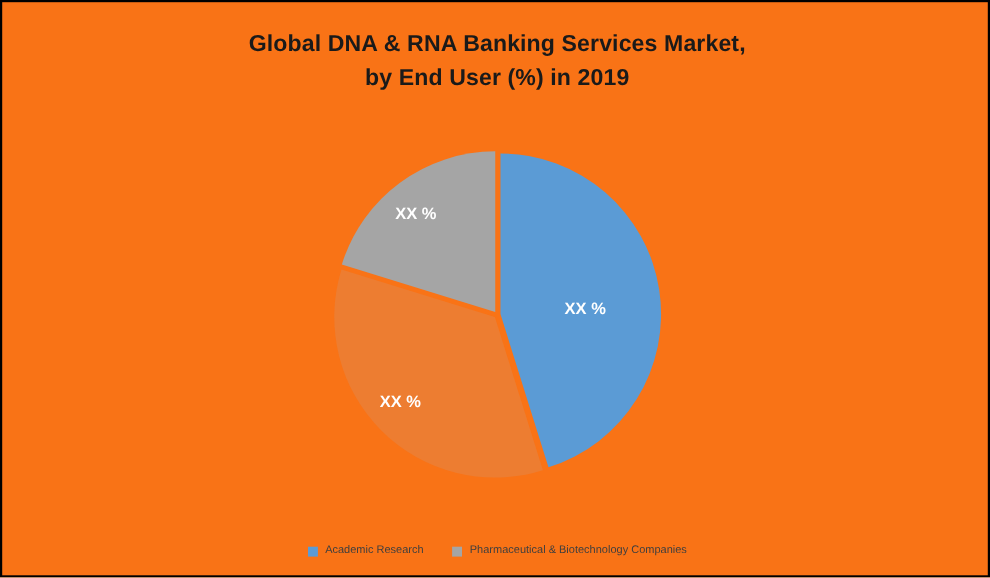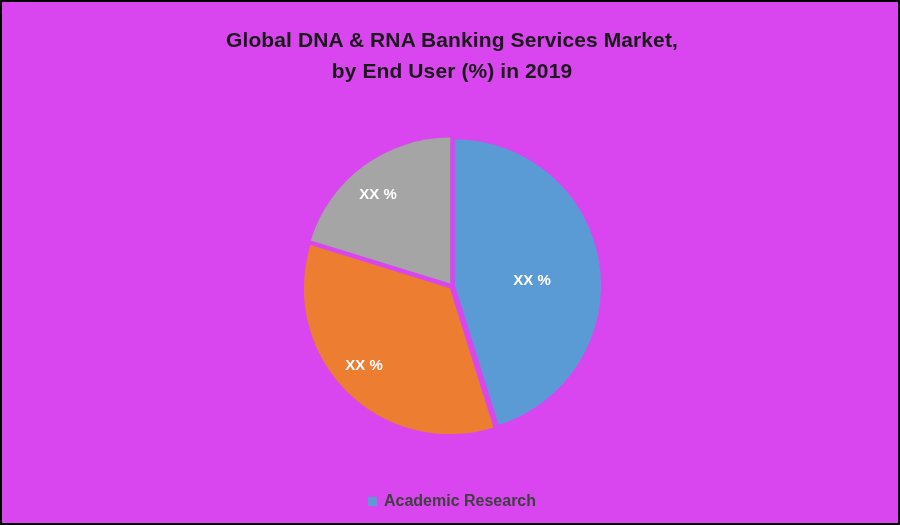--- a/index.html
+++ b/index.html
@@ -9,21 +9,21 @@
   }
   body {
     font-family: "Liberation Sans", sans-serif;
   }
   #chart-frame {
     position: relative;
     width: 900px;
     height: 525px;
     box-sizing: border-box;
     border: 2px solid #000000;
-    background: #d946ef;
+    background: #f97316;
     overflow: hidden;
   }
   #chart-title {
     position: absolute;
     left: 0;
     top: 22px;
     width: 900px;
     text-align: center;
     font-size: 21px;
     font-weight: bold;
@@ -68,22 +68,22 @@
     align-items: center;
     gap: 7px;
   }
   .legend-swatch {
     width: 9px;
     height: 9px;
     display: block;
     flex: 0 0 auto;
   }
   .legend-label {
-    font-size: 16px;
-    font-weight: bold;
+    font-size: 10px;
+    font-weight: normal;
     color: #3f3f3f;
     white-space: nowrap;
     line-height: 16px;
   }
 </style>
 </head>
 <body>
 
 <div id="chart-frame">
 
@@ -103,15 +103,19 @@
       <text id="slice-label-1" class="slice-label" text-anchor="middle" x="362" y="368">XX %</text>
       <text id="slice-label-2" class="slice-label" text-anchor="middle" x="376" y="197">XX %</text>
     </svg>
   </div>
 
   <div id="legend">
     <div class="legend-item">
       <span class="legend-swatch" id="legend-swatch-0" style="background: rgb(91, 155, 213);"></span>
       <span class="legend-label">Academic Research</span>
     </div>
+    <div class="legend-item">
+      <span class="legend-swatch" id="legend-swatch-2" style="background: rgb(165, 165, 165);"></span>
+      <span class="legend-label">Pharmaceutical &amp; Biotechnology Companies</span>
+    </div>
   </div>
 
 </div>
 
 </body></html>

